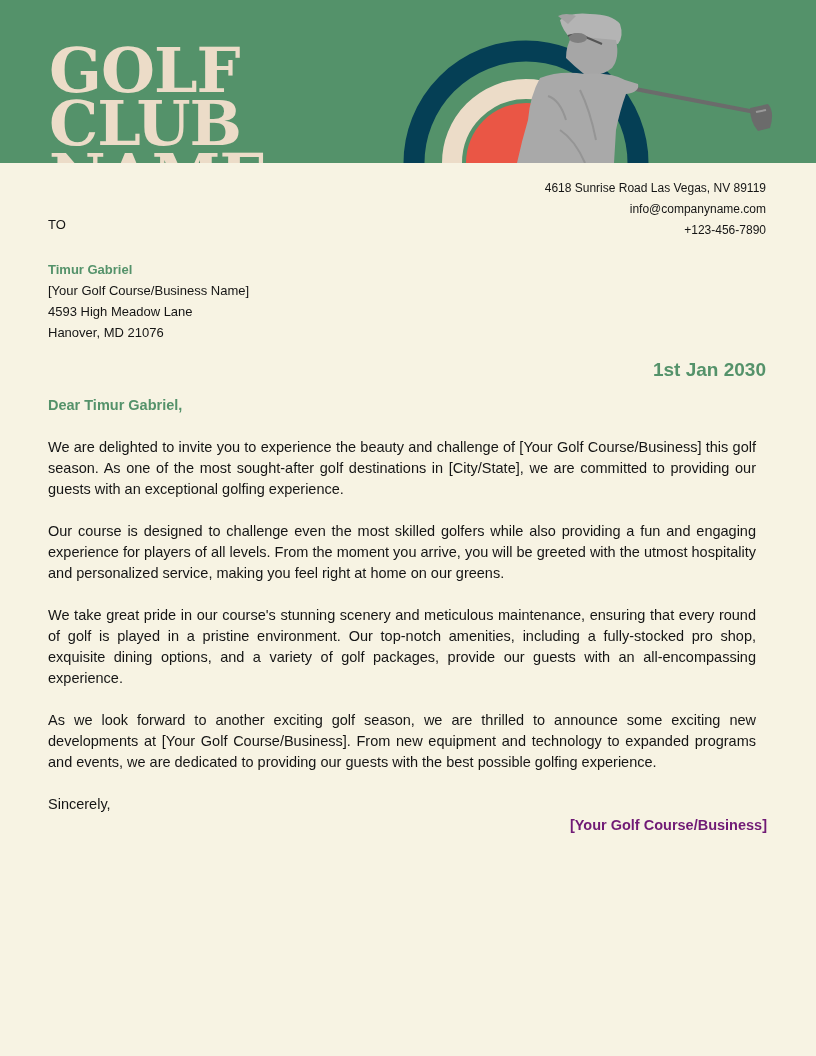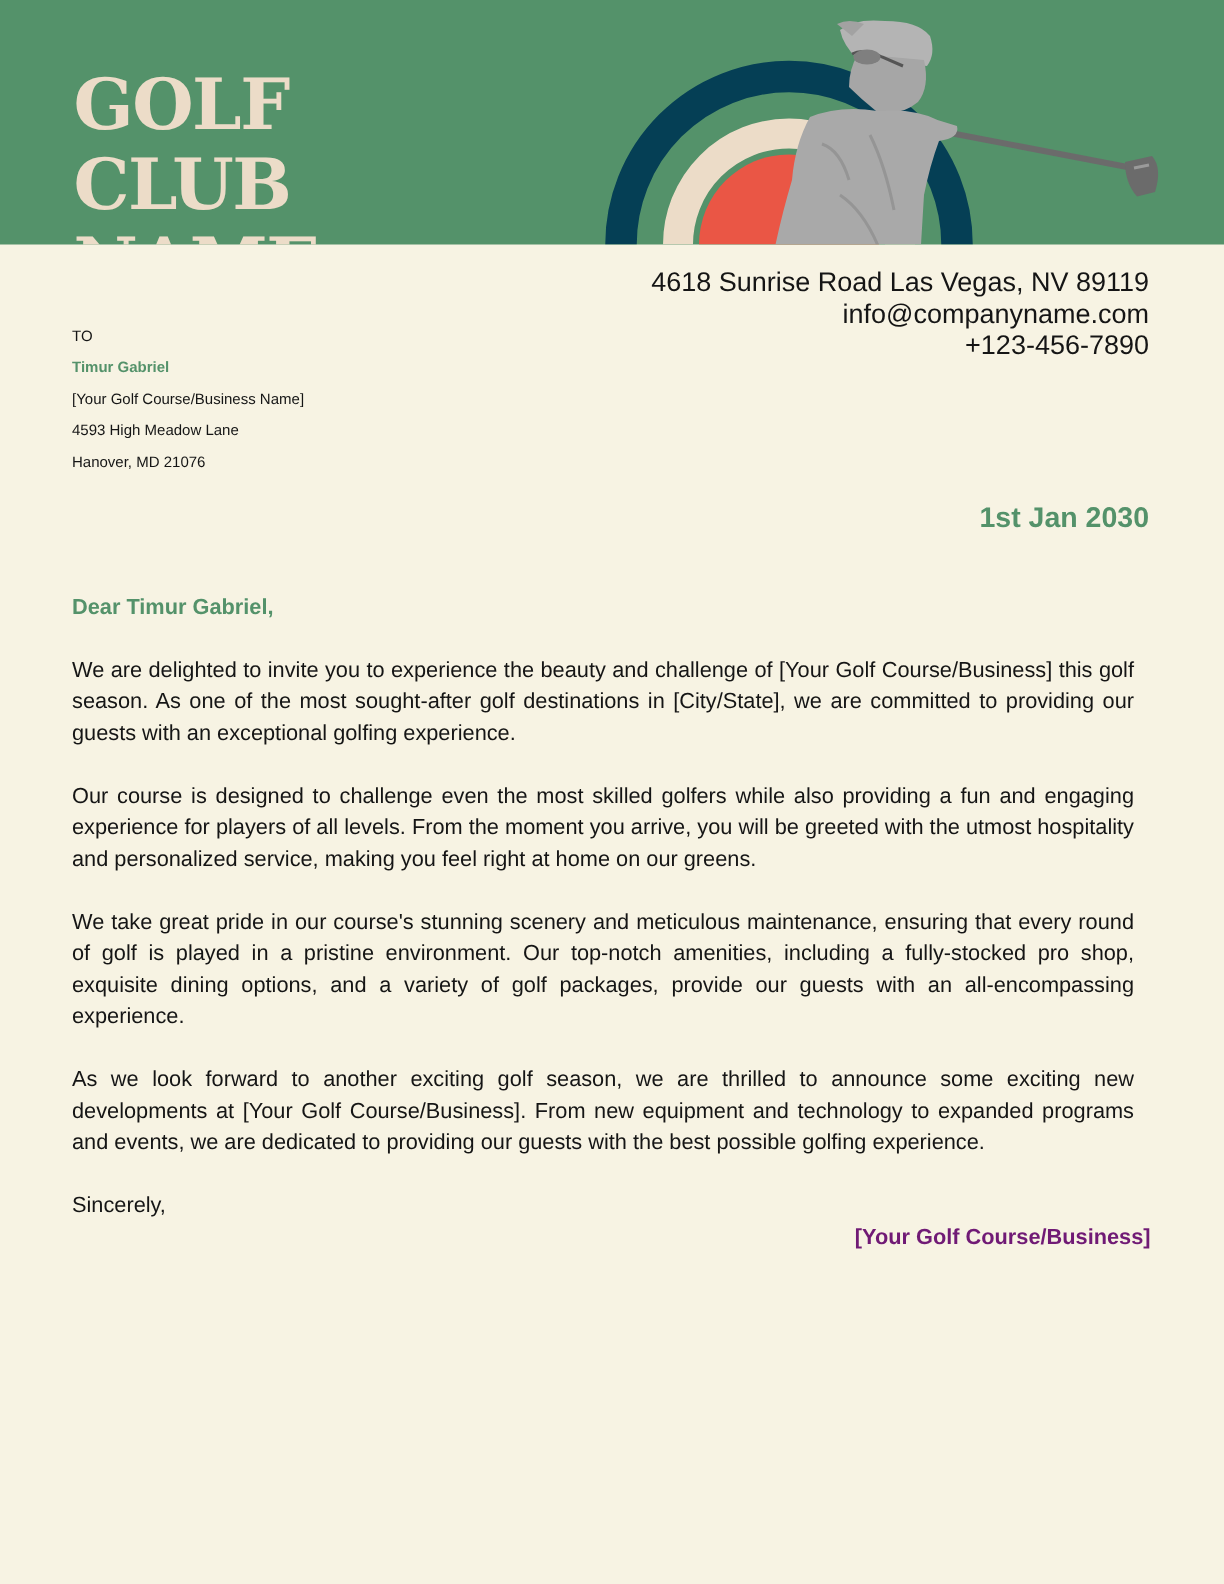--- a/index.html
+++ b/index.html
@@ -10,36 +10,36 @@
     color: #151515;
     position: relative;
   }
   .header {
     position: absolute; left: 0; top: 0; width: 816px; height: 163px;
     background: #54926a; overflow: hidden;
   }
   .club-name {
     position: absolute; left: 49px; top: 44px; margin: 0;
     font-family: "DejaVu Serif", "Liberation Serif", serif;
-    font-weight: bold; font-size: 47px; line-height: 53px;
+    font-weight: bold; font-size: 62px; line-height: 53px;
     color: #ecdcc8; letter-spacing: -1px;
     width: 300px;
   }
   .rings { position: absolute; left: 0; top: 0; }
   .golfer { position: absolute; left: 0; top: 0; }
 
   .contact {
     position: absolute; right: 50px; top: 178px; text-align: right;
-    font-size: 18px; line-height: 21px;
+    font-size: 12px; line-height: 21px;
   }
   .recipient {
     position: absolute; left: 48px; top: 214px;
-    font-size: 10px; line-height: 21px;
+    font-size: 13px; line-height: 21px;
   }
-  .green { color: #54926a; font-weight: bold; }
+  .green { color: #54926a; font-weight: bold; margin-top: 24px; }
   .date {
     position: absolute; right: 50px; top: 335px;
     font-size: 19px; line-height: 21px;
   }
   .letter {
     position: absolute; left: 48px; top: 395px; width: 719px;
     font-size: 14.5px; line-height: 21px;
   }
   .letter p { margin: 0 11px 21px 0; text-align: justify; }
   .letter p.salutation { margin-bottom: 21px; }

